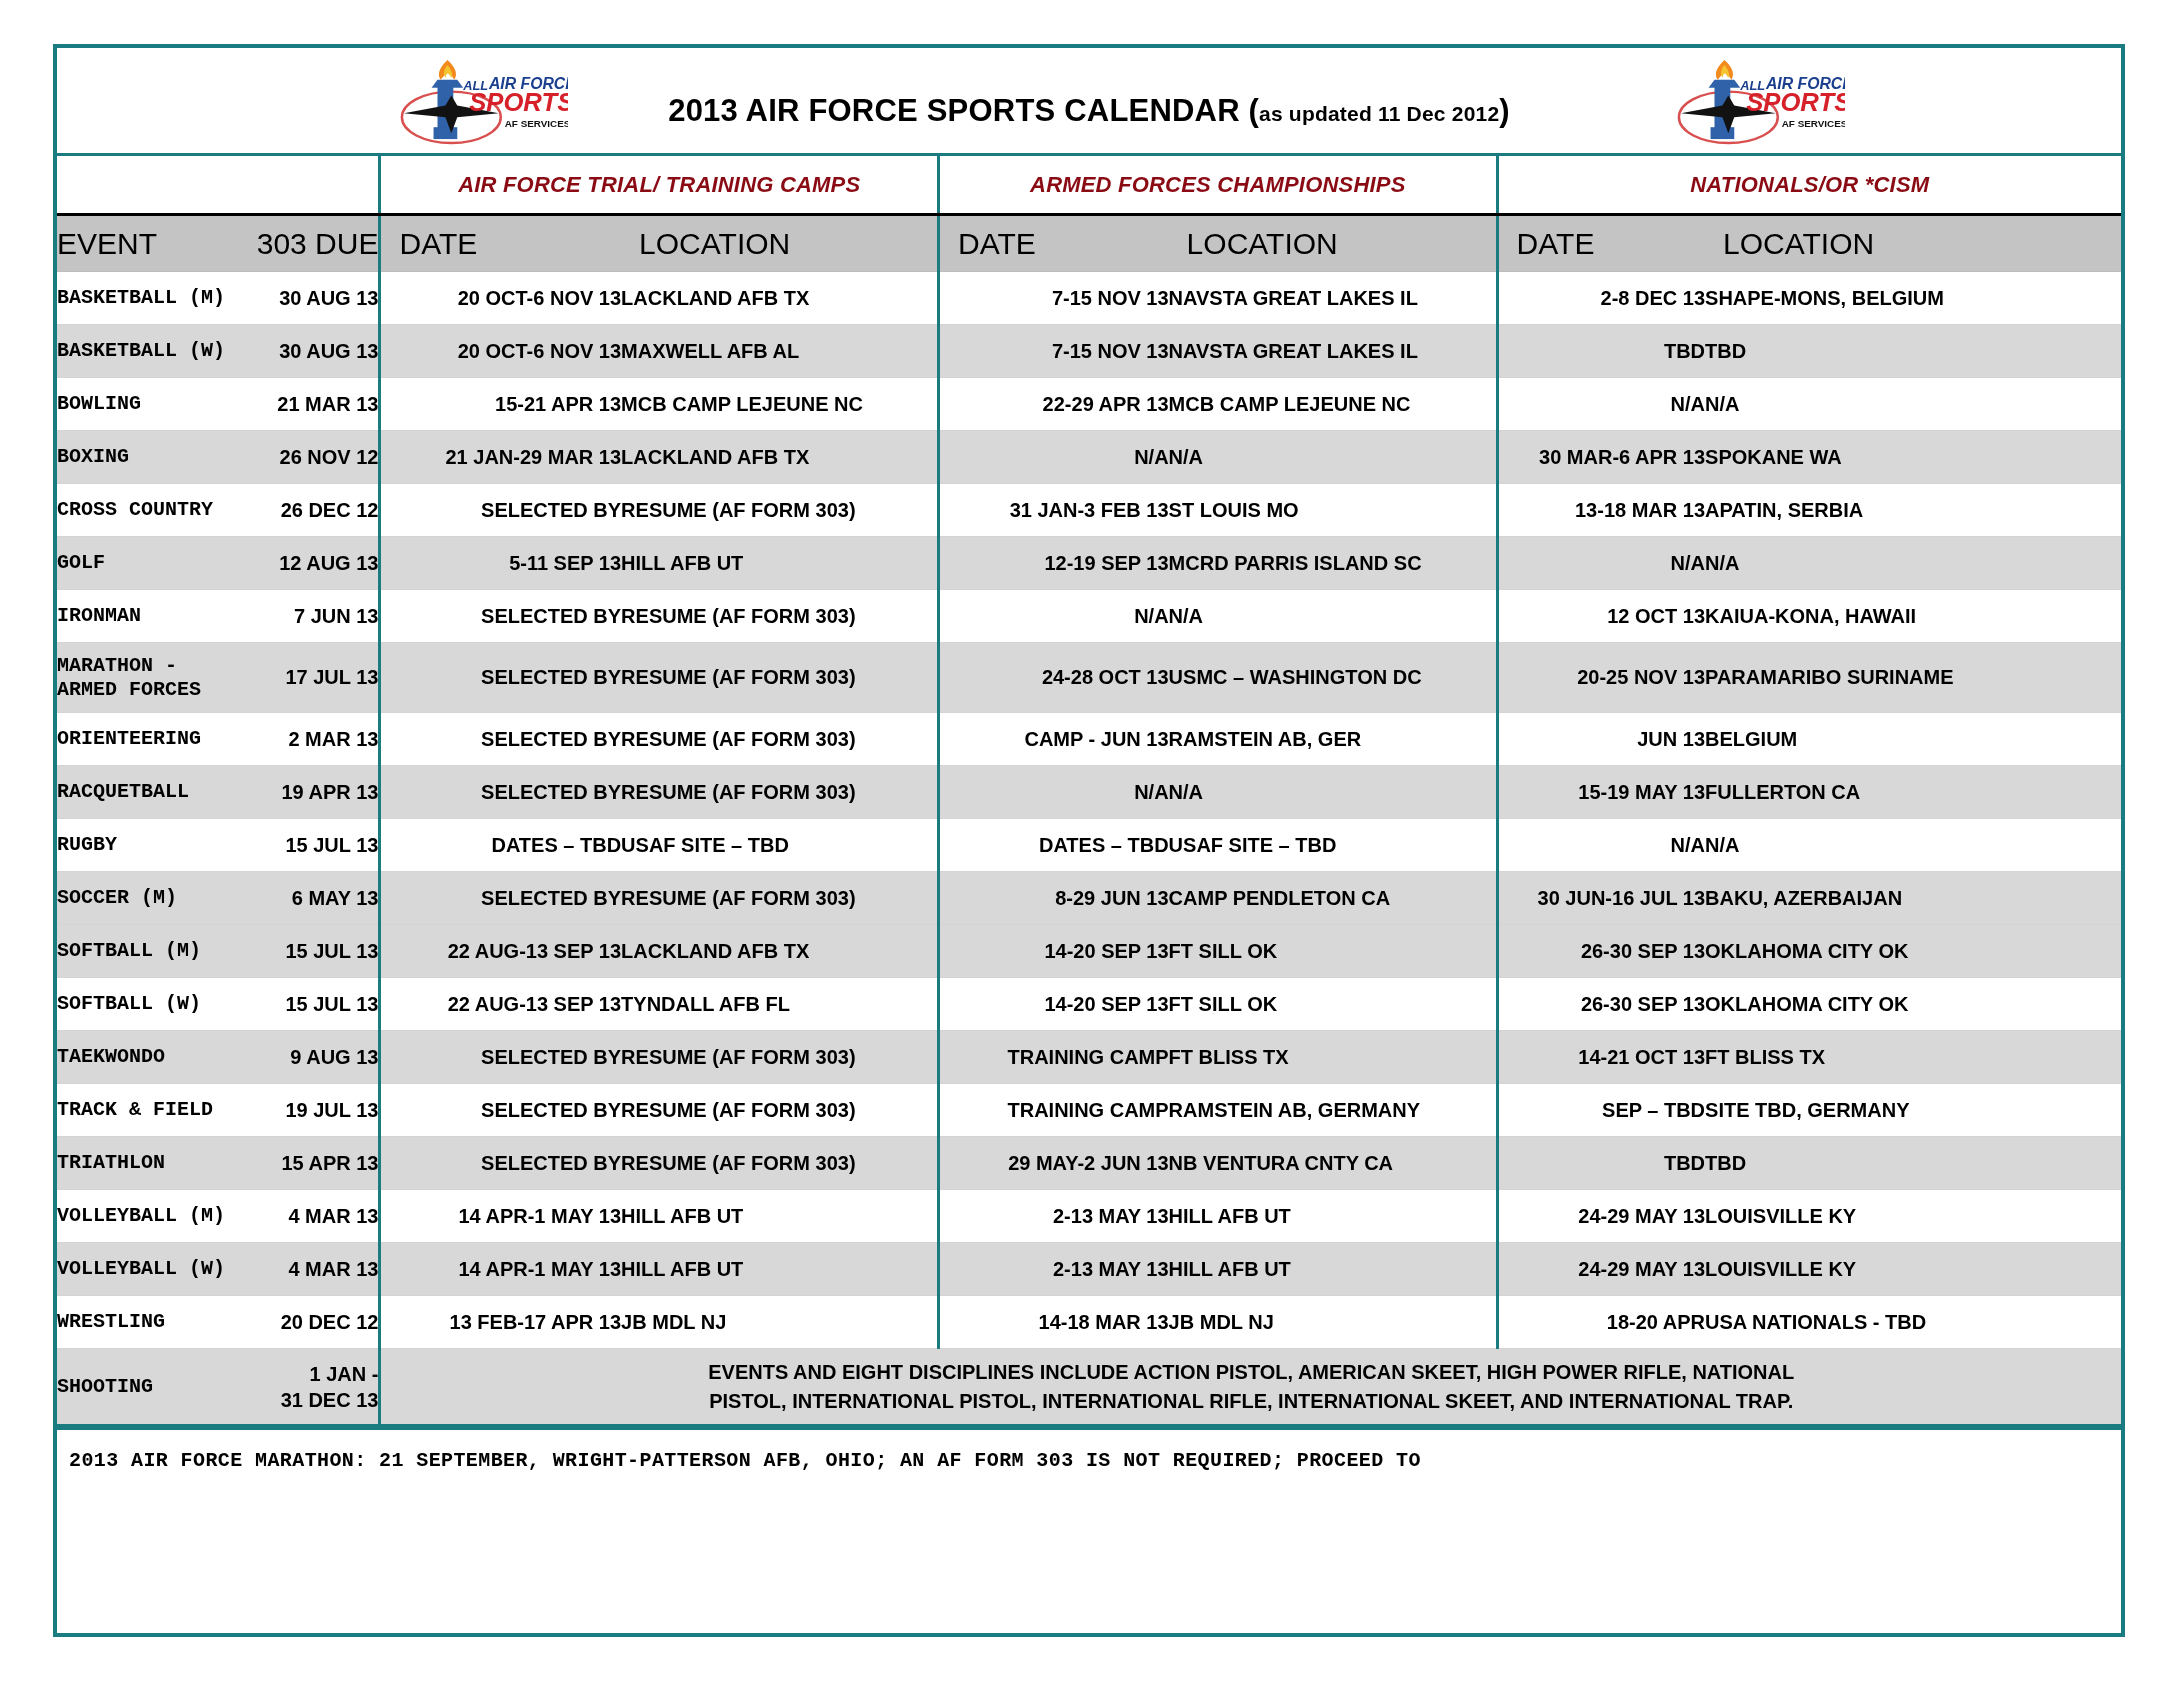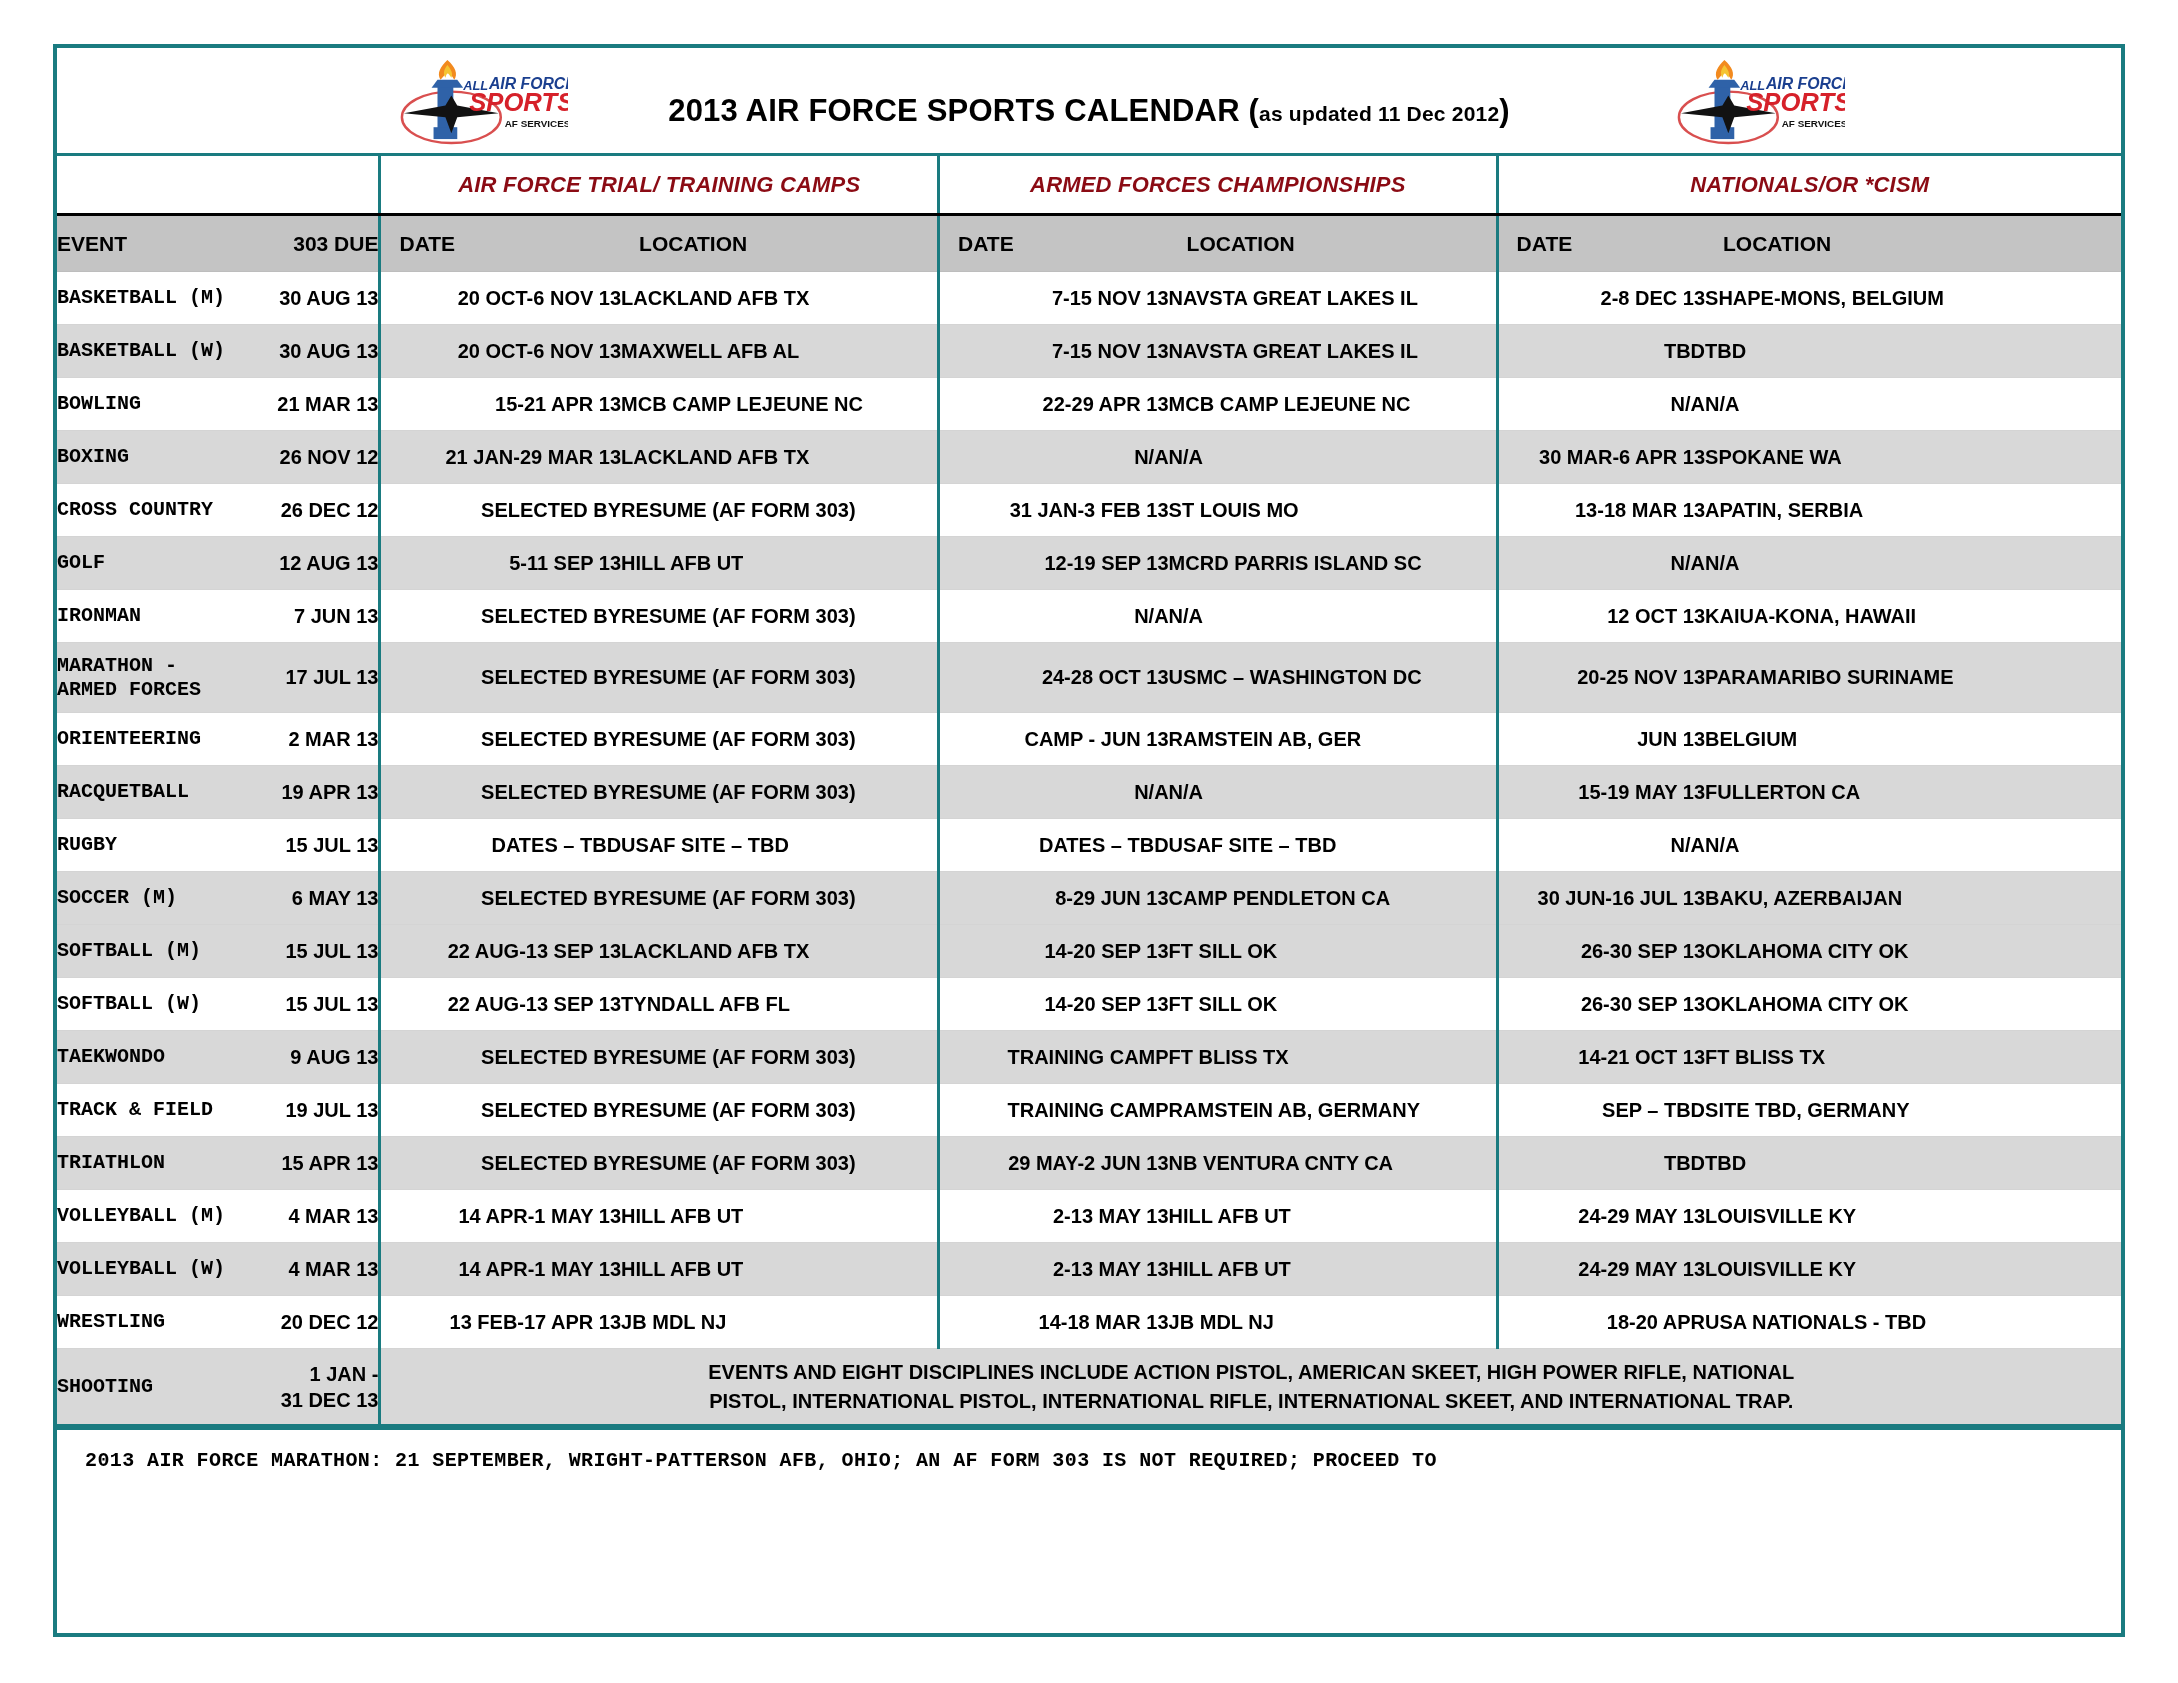--- a/index.html
+++ b/index.html
@@ -90,22 +90,22 @@
     color: #8b0b14;
     letter-spacing: 0.2px;
   }
   .group-row td.blank { color: transparent; }
   .vsep { border-left: 3px solid #1a7b80; }
 
   
   .colhead-row td {
     height: 55px;
     background: #c4c4c4;
-    font-size: 21px;
-    font-weight: bold;
+    font-size: 30px;
+    font-weight: normal;
     color: #000;
     border-bottom: 1px solid #bdbdbd;
   }
 
   .cell-l { padding-left: 14px; text-align: left; }
   .cell-r { padding-right: 14px; text-align: right; }
 
   
   .data-row td {
     height: 52px;
@@ -138,21 +138,21 @@
     line-height: 1.45;
     text-align: center;
     padding: 0 26px;
   }
   .shoot-due { text-align: right; padding-right: 16px; line-height: 1.3; }
 
   
   .footer {
     flex: 1 1 auto;
     border-top: 3px solid #1a7b80;
-    padding: 12px 24px 0 28px;
+    padding: 12px 24px 0 12px;
     background: #fff;
   }
   .footer-line {
     font-family: "Liberation Mono", "DejaVu Sans Mono", monospace;
     font-size: 20px;
     font-weight: bold;
     letter-spacing: 0.4px;
     line-height: 1.9;
     color: #000;
     white-space: nowrap;

